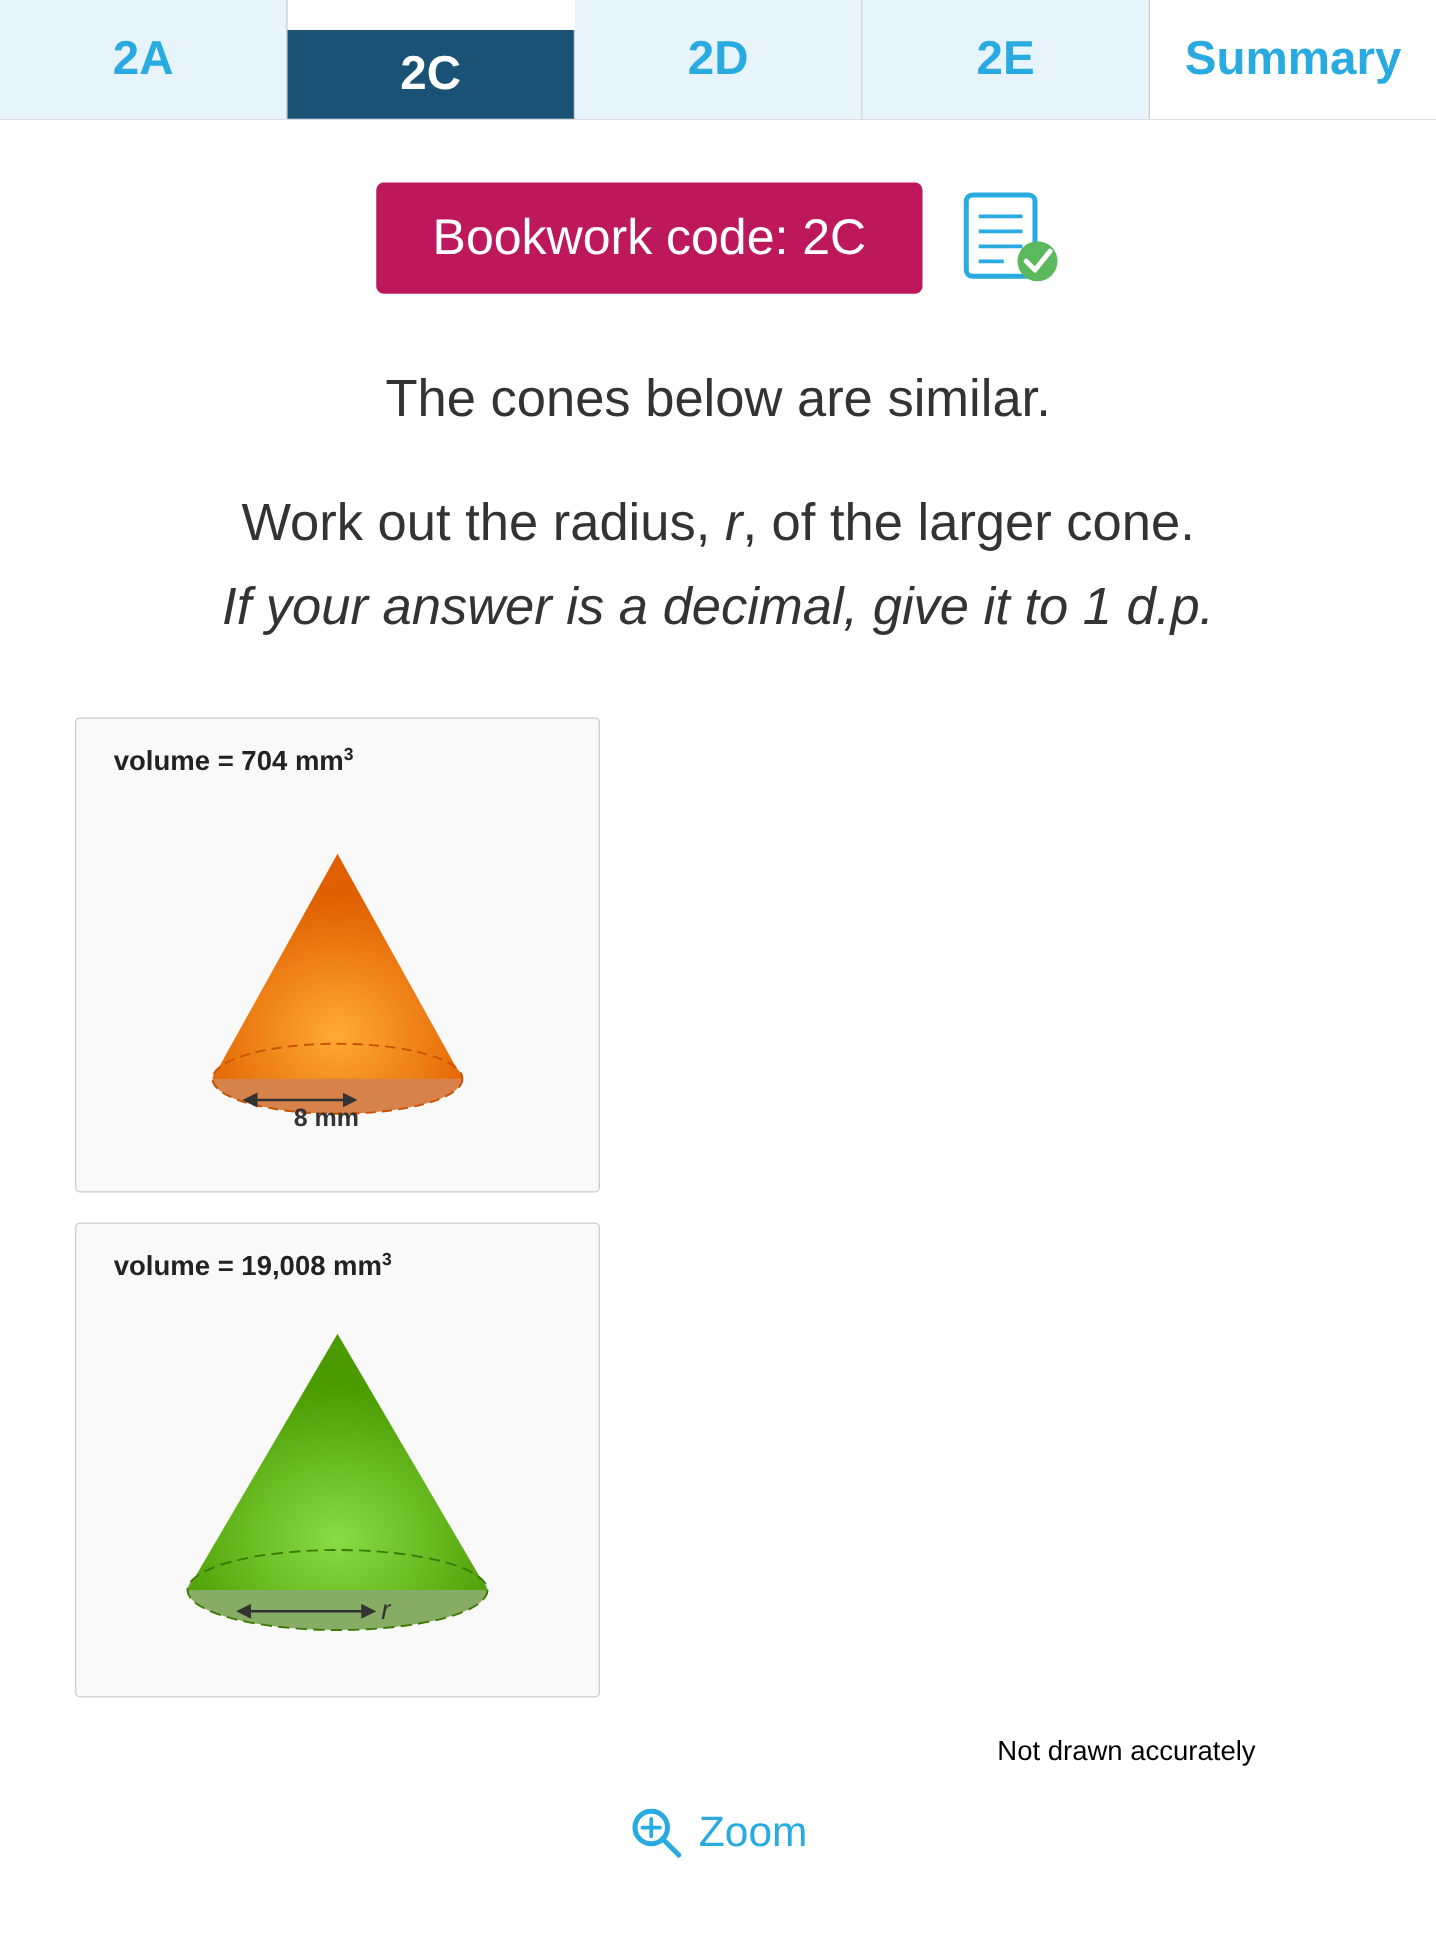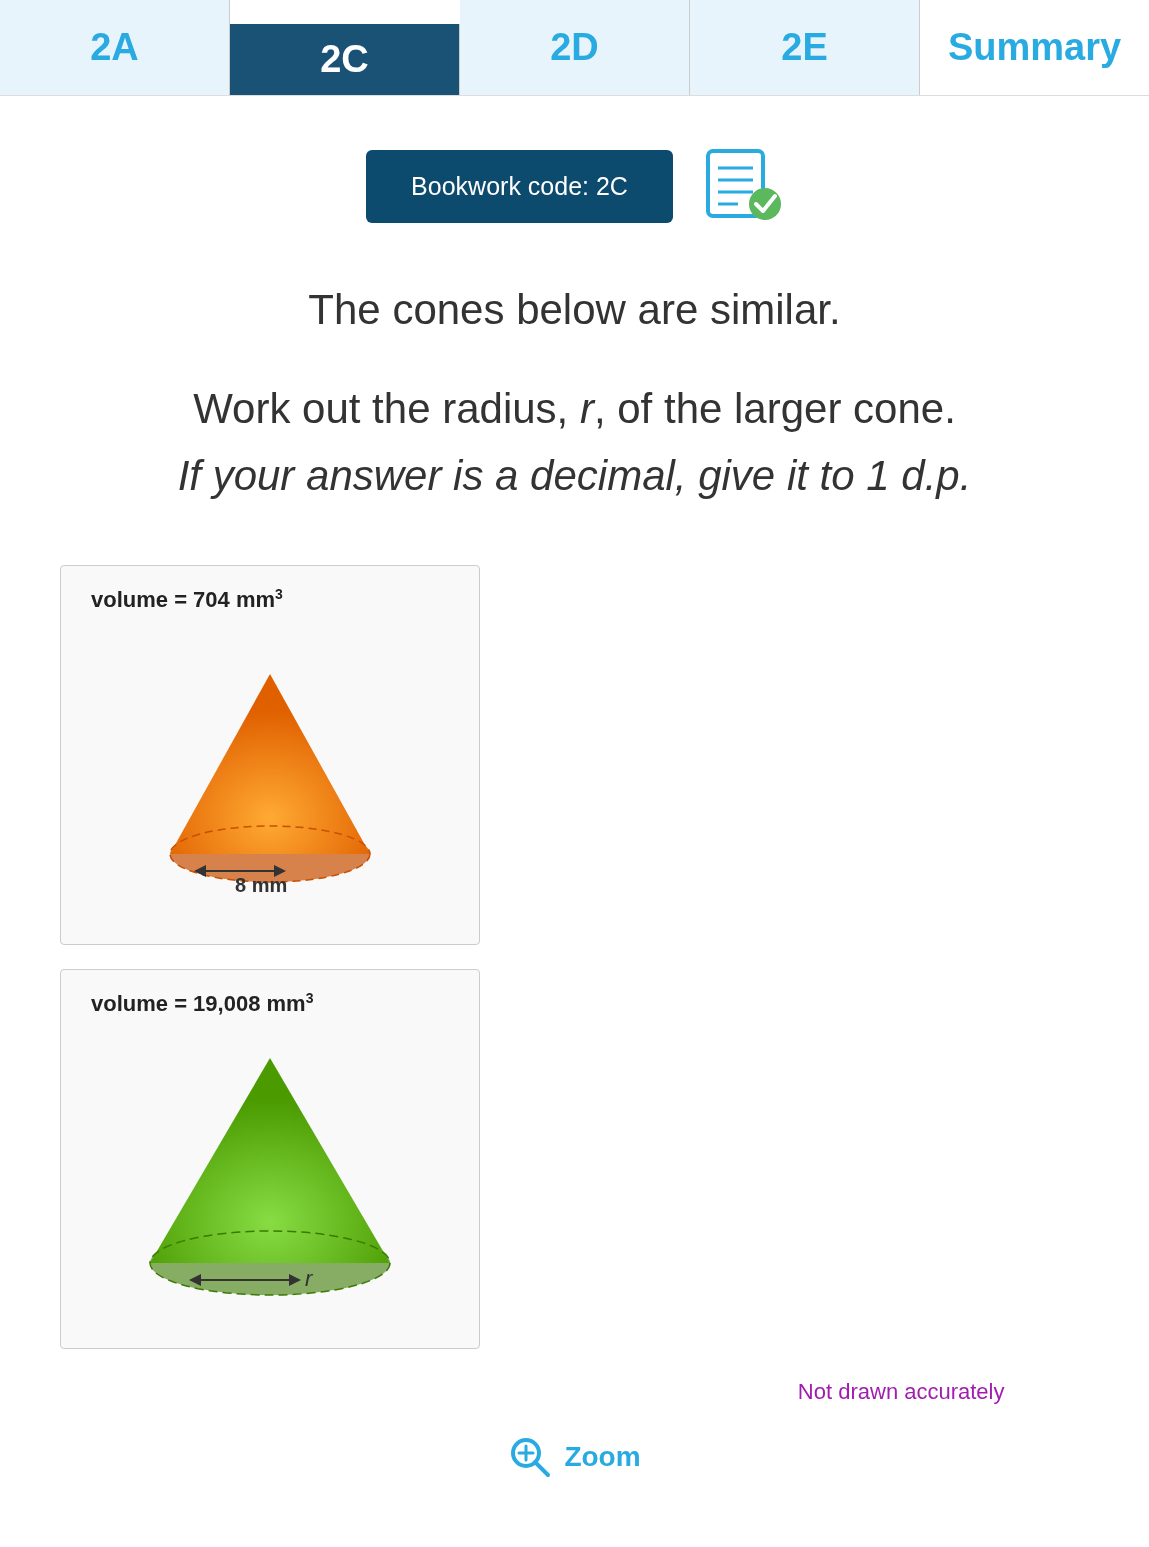--- a/index.html
+++ b/index.html
@@ -52,23 +52,23 @@
     }
 
     
     .bookwork-row {
       display: flex;
       align-items: center;
       gap: 30px;
       margin-bottom: 55px;
     }
     .bookwork-badge {
-      background: #0c4a6e;
+      background: #be185d;
       color: #fff;
-      font-size: 25px;
+      font-size: 40px;
       padding: 22px 45px;
       border-radius: 6px;
     }
     .check-icon {
       width: 80px;
       height: 80px;
     }
 
     
     .problem-text {
@@ -125,22 +125,22 @@
 
     
     .zoom-row {
       display: flex;
       align-items: center;
       gap: 12px;
       margin-top: 30px;
       cursor: pointer;
     }
     .zoom-label {
-      font-size: 28px;
-      font-weight: bold;
+      font-size: 34px;
+      font-weight: normal;
       color: #29abe2;
     }
     .zoom-icon {
       width: 44px;
       height: 44px;
     }
   </style>
 </head>
 <body>
 
@@ -253,21 +253,21 @@
 
         <ellipse cx="150" cy="225" rx="120" ry="32" fill="none" stroke="#3a7a00" stroke-width="1.5" stroke-dasharray="9,5"></ellipse>
 
         <line x1="75" y1="242" x2="175" y2="242" stroke="#333" stroke-width="2" marker-end="url(#arrowRg)" marker-start="url(#arrowLg)"></line>
         <text x="185" y="248" font-size="22" fill="#333" font-style="italic">r</text>
       </svg>
     </div>
   </div>
 
   <div style="width:860px; text-align:right;">
-    <span style="font-size:22px; color:#a21caf;">Not drawn accurately</span>
+    <span style="font-size:22px; color:#000000;">Not drawn accurately</span>
   </div>
 
   <div class="zoom-row">
     <svg class="zoom-icon" viewBox="0 0 44 44" xmlns="http://www.w3.org/2000/svg">
       <circle cx="18" cy="18" r="13" fill="none" stroke="#29abe2" stroke-width="4"></circle>
       <line x1="27" y1="27" x2="40" y2="40" stroke="#29abe2" stroke-width="4" stroke-linecap="round"></line>
       <line x1="18" y1="11" x2="18" y2="25" stroke="#29abe2" stroke-width="3" stroke-linecap="round"></line>
       <line x1="11" y1="18" x2="25" y2="18" stroke="#29abe2" stroke-width="3" stroke-linecap="round"></line>
     </svg>
     <span class="zoom-label">Zoom</span>

